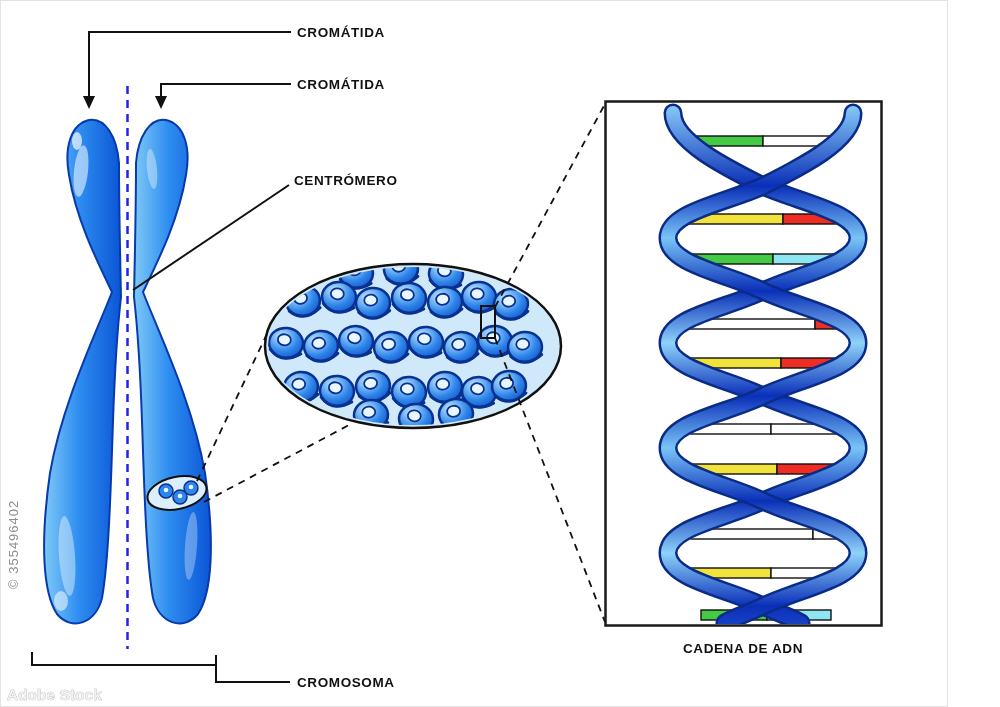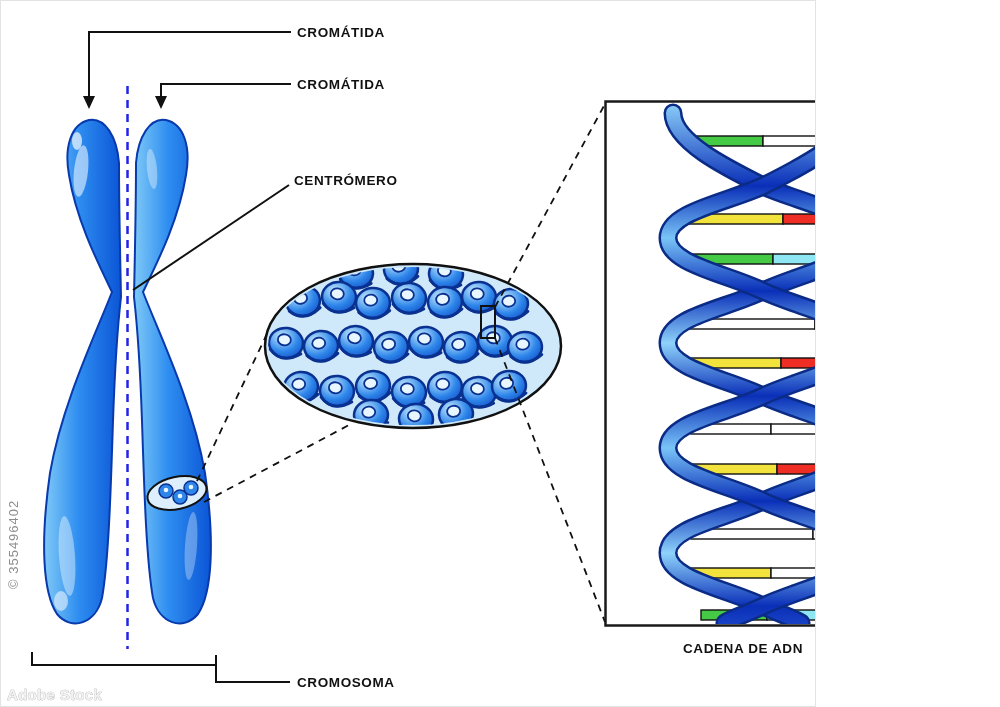--- a/index.html
+++ b/index.html
@@ -1,17 +1,17 @@
 <!DOCTYPE html>
 <html><head>
 <meta charset="utf-8">
 <style>
   html,body{margin:0;padding:0;background:#ffffff;}
   .stage{
-    width:816px;height:707px;position:relative;background:#ffffff;
+    width:948px;height:707px;position:relative;background:#ffffff;
     border:1px solid #e3e3e3;box-sizing:border-box;overflow:hidden;
     font-family:"Liberation Sans", sans-serif;
   }
   svg{display:block;}
   text.label{
     font-family:"Liberation Sans", sans-serif;
     font-weight:bold;font-size:13.5px;fill:#111;letter-spacing:.6px;
   }
   text.caption{
     font-family:"Liberation Sans", sans-serif;

